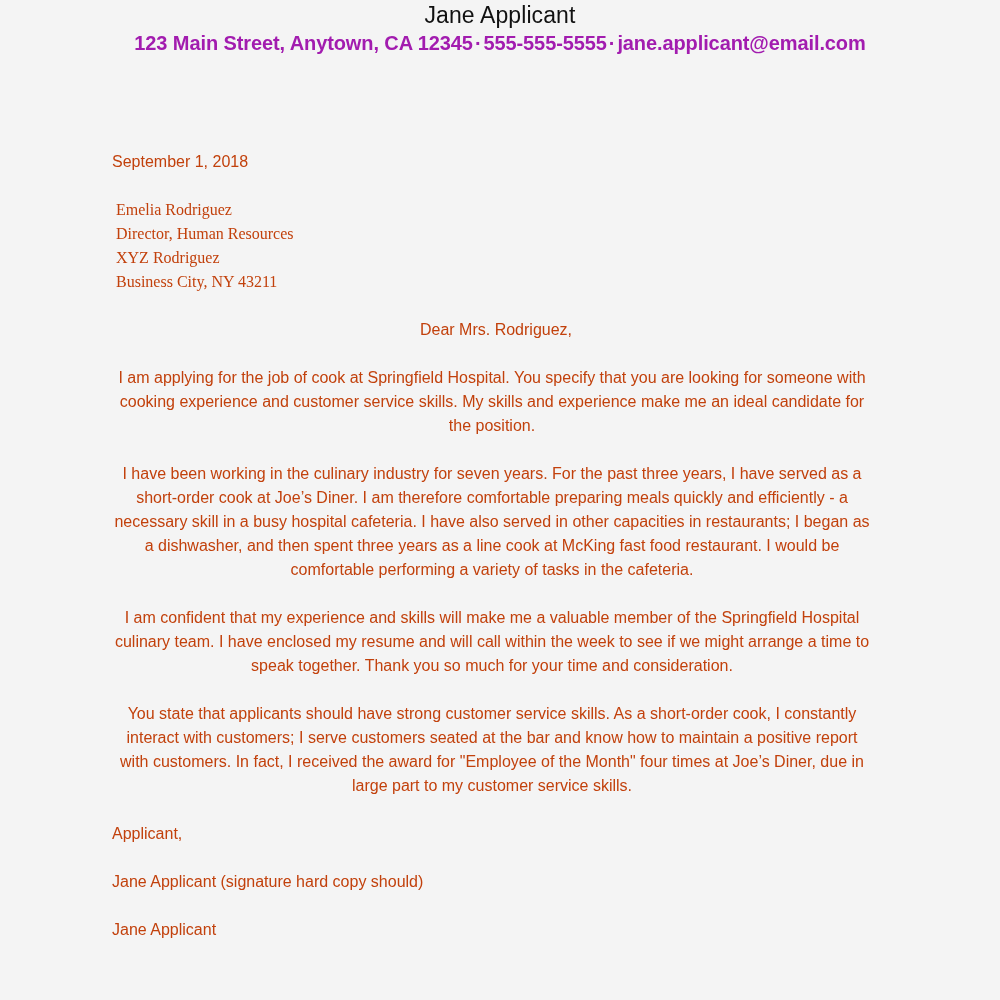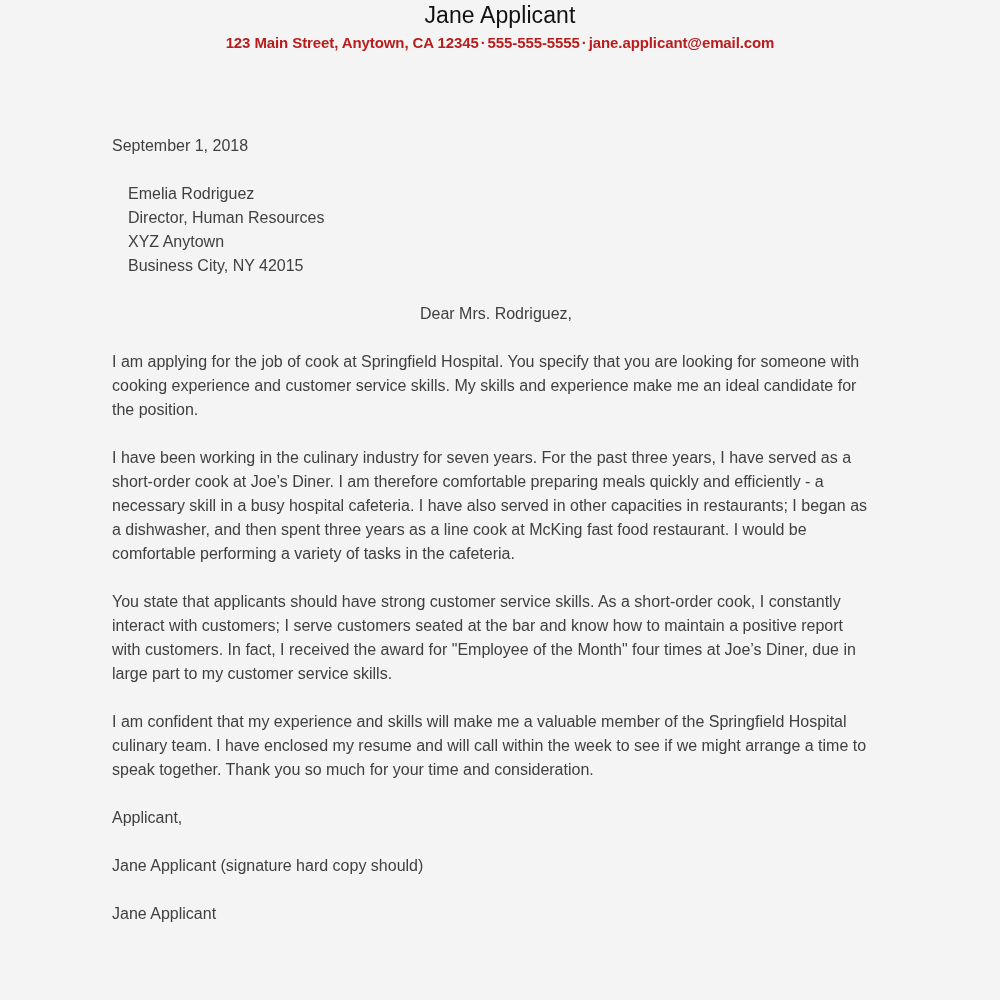--- a/index.html
+++ b/index.html
@@ -30,64 +30,65 @@
   }
   .applicant-name {
     font-size: 23px;
     font-weight: 400;
     line-height: 28px;
     margin: 0;
     letter-spacing: 0.1px;
     color: #111;
   }
   .contact-line {
-    font-size: 15px;
+    font-size: 20px;
     font-weight: 700;
     line-height: 20px;
     margin: 4px 0 0 0;
-    color: #b91c1c;
+    color: #a21caf;
     letter-spacing: -0.1px;
   }
   .contact-sep {
     font-weight: 700;
     padding: 0 2px;
   }
 
   
   .letter-body {
     position: absolute;
-    top: 134px;
+    top: 150px;
     left: 112px;
     width: 768px;
     font-size: 16px;
     line-height: 24px;
-    color: #404040;
+    color: #c2410c;
   }
 
   .date-line {
     margin: 0 0 24px 0;
   }
 
   .recipient-block {
-    margin: 0 0 24px 16px;
+    margin: 0 0 24px 4px;
+    font-family: Liberation Serif, serif;
   }
   .recipient-line {
     margin: 0;
     line-height: 24px;
   }
 
   .salutation {
     margin: 0 0 24px 0;
     text-align: center;
   }
 
   .letter-para {
     margin: 0 8px 24px 0;
     line-height: 24px;
-    text-align: left;
+    text-align: center;
   }
 
   .closing {
     margin: 0 0 24px 0;
   }
 
   .signature-note {
     margin: 0 0 24px 0;
   }
 
@@ -107,33 +108,33 @@
     </p>
   </header>
 
   <main class="letter-body">
 
     <p class="date-line">September 1, 2018</p>
 
     <div class="recipient-block">
       <p class="recipient-line">Emelia Rodriguez</p>
       <p class="recipient-line">Director, Human Resources</p>
-      <p class="recipient-line">XYZ Anytown</p>
-      <p class="recipient-line">Business City, NY 42015</p>
+      <p class="recipient-line">XYZ Rodriguez</p>
+      <p class="recipient-line">Business City, NY 43211</p>
     </div>
 
     <p class="salutation">Dear Mrs. Rodriguez,</p>
 
     <p class="letter-para">I am applying for the job of cook at Springfield Hospital. You specify that you are looking for someone with cooking experience and customer service skills. My skills and experience make me an ideal candidate for the position.</p>
 
     <p class="letter-para">I have been working in the culinary industry for seven years. For the past three years, I have served as a short-order cook at Joe’s Diner. I am therefore comfortable preparing meals quickly and efficiently - a necessary skill in a busy hospital cafeteria. I have also served in other capacities in restaurants; I began as a dishwasher, and then spent three years as a line cook at McKing fast food restaurant. I would be comfortable performing a variety of tasks in the cafeteria.</p>
 
+    <p class="letter-para">I am confident that my experience and skills will make me a valuable member of the Springfield Hospital culinary team. I have enclosed my resume and will call within the week to see if we might arrange a time to speak together. Thank you so much for your time and consideration.</p>
+
     <p class="letter-para">You state that applicants should have strong customer service skills. As a short-order cook, I constantly interact with customers; I serve customers seated at the bar and know how to maintain a positive report with customers. In fact, I received the award for "Employee of the Month" four times at Joe’s Diner, due in large part to my customer service skills.</p>
-
-    <p class="letter-para">I am confident that my experience and skills will make me a valuable member of the Springfield Hospital culinary team. I have enclosed my resume and will call within the week to see if we might arrange a time to speak together. Thank you so much for your time and consideration.</p>
 
     <p class="closing">Applicant,</p>
 
     <p class="signature-note">Jane Applicant (signature hard copy should)</p>
 
     <p class="signature-name">Jane Applicant</p>
 
   </main>
 
 </div>

